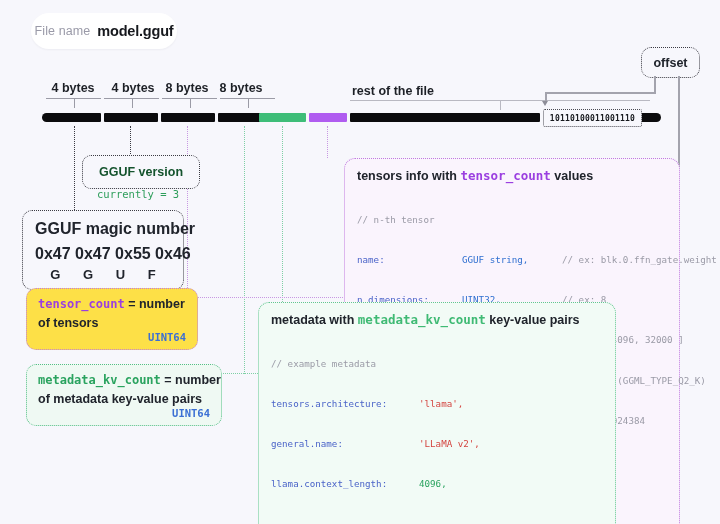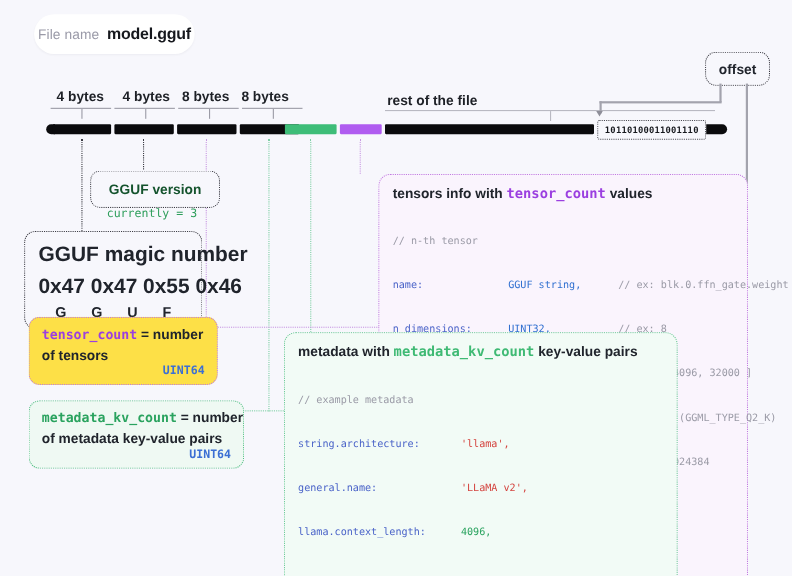--- a/index.html
+++ b/index.html
@@ -62,21 +62,21 @@
   .offsetbox{
     position:absolute;border:1.6px dotted #3a3a42;border-radius:10px;
     background:#f7f7fc;display:flex;align-items:center;justify-content:center;
   }
   .offsetbox span{font-size:12.5px;font-weight:600;color:#20242c;}
 
   .magicbox{
     position:absolute;border:1.6px dotted #3a3a42;border-radius:10px;
     background:#f7f7fc;padding:6px 12px 7px 12px;
   }
-  .magicbox .l1{font-size:19px;font-weight:600;color:#20242c;text-align:center;line-height:1.55;white-space:nowrap;}
+  .magicbox .l1{font-size:16px;font-weight:600;color:#20242c;text-align:center;line-height:1.55;white-space:nowrap;}
   .magicbox .l3{display:flex;justify-content:space-around;font-size:13px;font-weight:600;color:#20242c;padding:0 4px;}
 
   .currently{
     position:absolute;font-family:"DejaVu Sans Mono","Liberation Mono",monospace;
     font-size:10.5px;color:#2e9e5b;white-space:nowrap;
   }
 
   
   .countbox{position:absolute;border-radius:10px;padding:6px 11px 6px 11px;}
   .countbox.pink{border:1.6px dotted #c07ae0;background:#fde047;}
@@ -230,21 +230,21 @@
       <div><span class="dots">...</span></div>
     </div>
   </div>
 
   <div class="panel green" style="left:258px;top:302px;width:332px;">
     <div class="title">
       <span>metadata with </span><code class="gn">metadata_kv_count</code><span> key-value pairs</span>
     </div>
     <div class="code">
       <div><span class="cmt">// example metadata</span></div>
-      <div><span class="key" style="display:inline-block;width:148px;">string.architecture:</span><span class="str">'llama',</span></div>
+      <div><span class="key" style="display:inline-block;width:148px;">tensors.architecture:</span><span class="str">'llama',</span></div>
       <div><span class="key" style="display:inline-block;width:148px;">general.name:</span><span class="str">'LLaMA v2',</span></div>
       <div><span class="key" style="display:inline-block;width:148px;">llama.context_length:</span><span class="num">4096,</span></div>
       <div><span class="plain">... ,</span></div>
       
       
       
       
       
       
       

